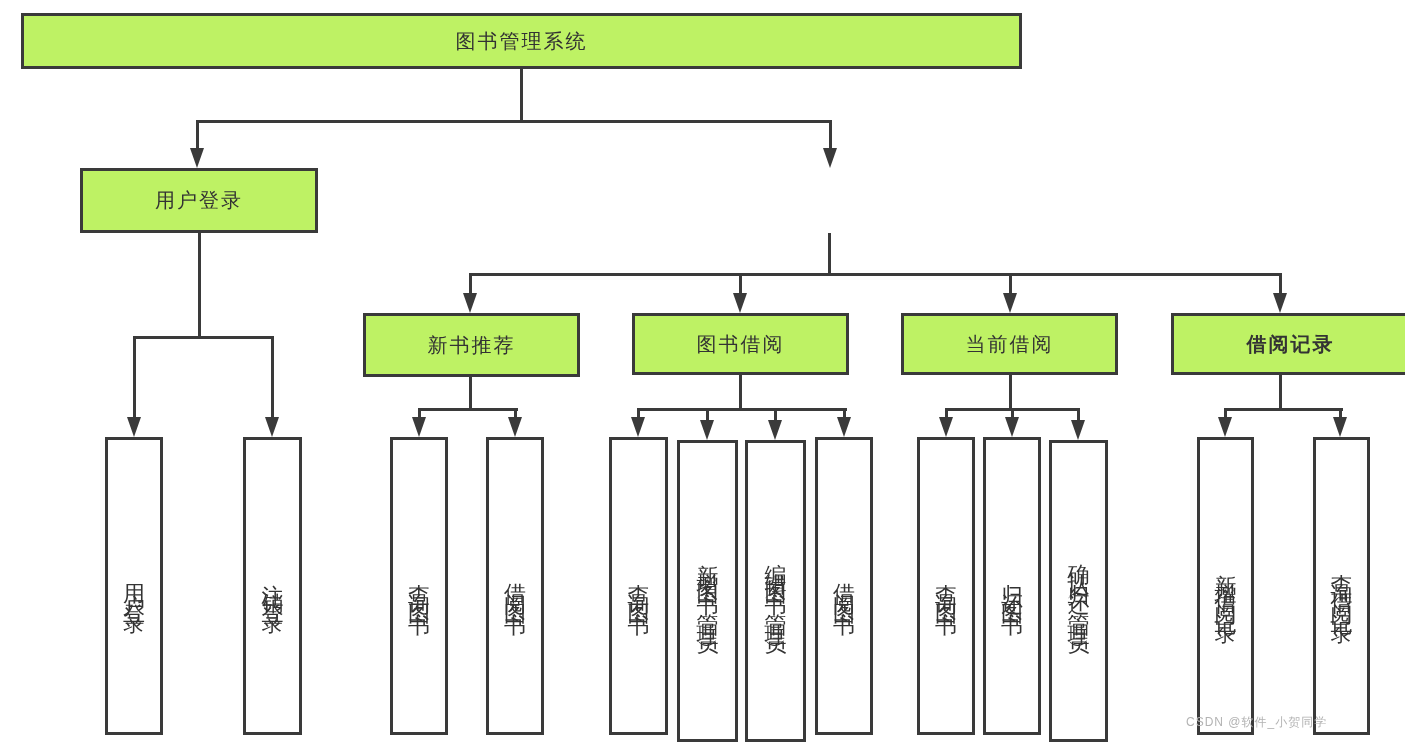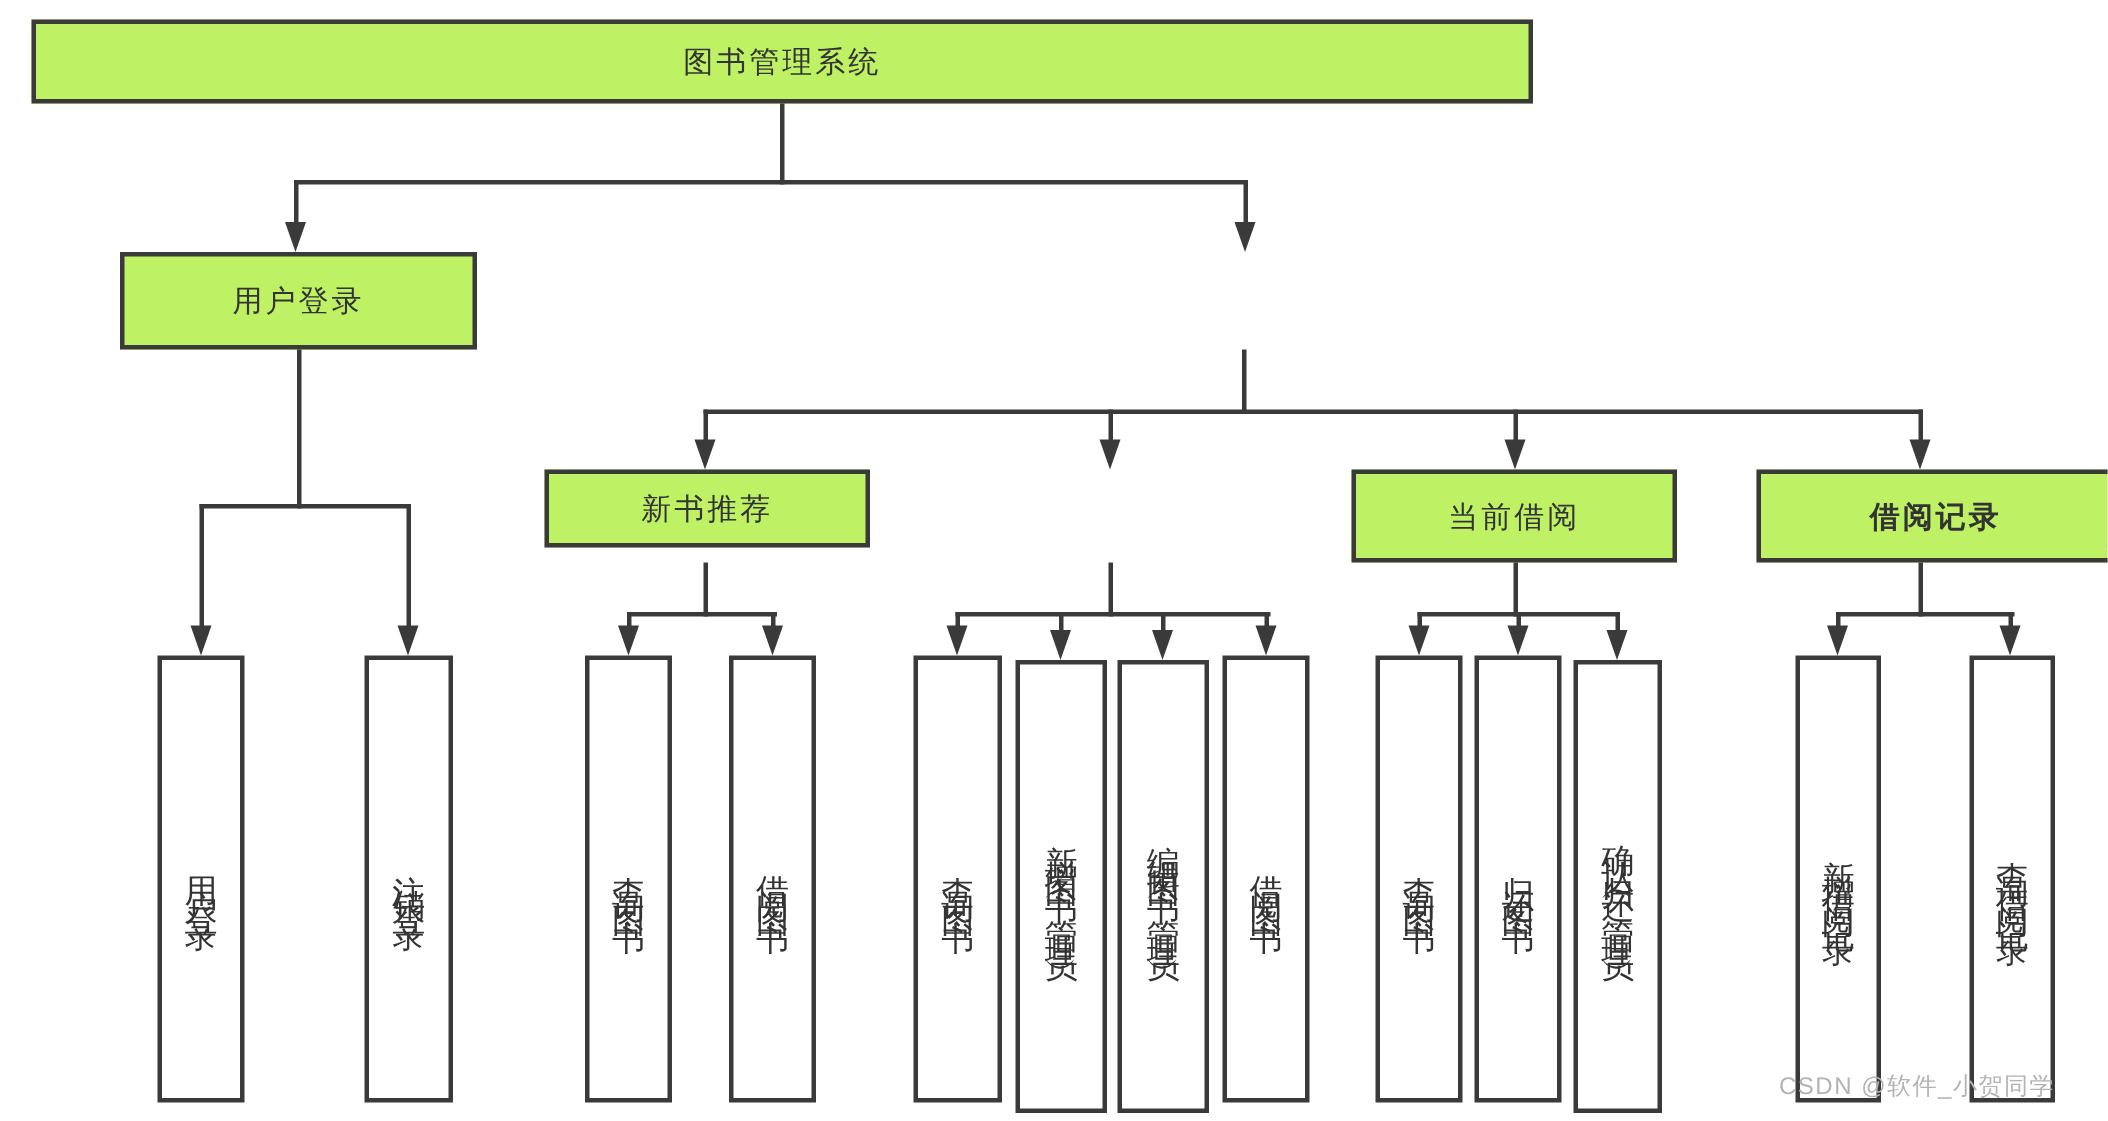--- a/index.html
+++ b/index.html
@@ -47,41 +47,44 @@
   .arrow{
     position:absolute;
     width:0;height:0;
     border-left:7px solid transparent;
     border-right:7px solid transparent;
     border-top:20px solid var(--line);
   }
   .watermark{
     position:absolute;
     left:1186px;top:714px;
-    font-size:16px;
+    font-size:12px;
     color:var(--watermark);
     letter-spacing:1px;
     white-space:nowrap;
   }
 </style>
 </head>
 <body>
 
 <div class="stage">
 
   <div class="node" style="left:21px;top:13px;width:1001px;height:56px;">
     <span>图书管理系统</span>
   </div>
 
   <div class="node" style="left:80px;top:168px;width:238px;height:65px;">
     <span>用户登录</span>
   </div>
 
-  <div class="node" style="left:363px;top:313px;width:217px;height:52px;">
+  <div class="node" style="left:363px;top:313px;width:217px;height:64px;">
     <span>新书推荐</span>
+  </div>
+  <div class="node" style="left:632px;top:313px;width:217px;height:62px;">
+    <span>图书借阅</span>
   </div>
   <div class="node" style="left:901px;top:313px;width:217px;height:62px;align-items:center;">
     <span>当前借阅</span>
   </div>
   <div class="node" style="left:1171px;top:313px;width:239px;height:62px;font-weight:bold;">
     <span>借阅记录</span>
   </div>
 
   <div class="leaf" style="left:105px;top:437px;width:58px;height:298px;">
     <span class="vtext">用户登录</span>

